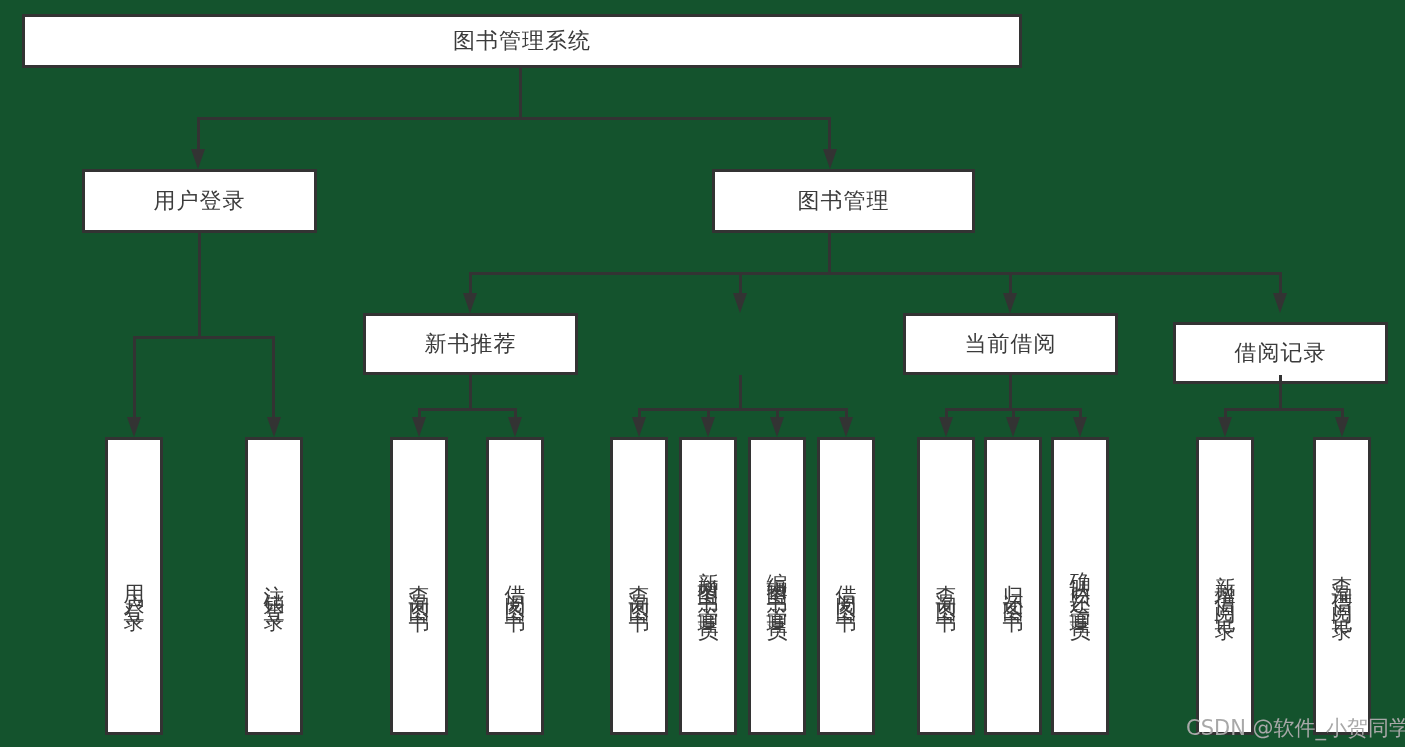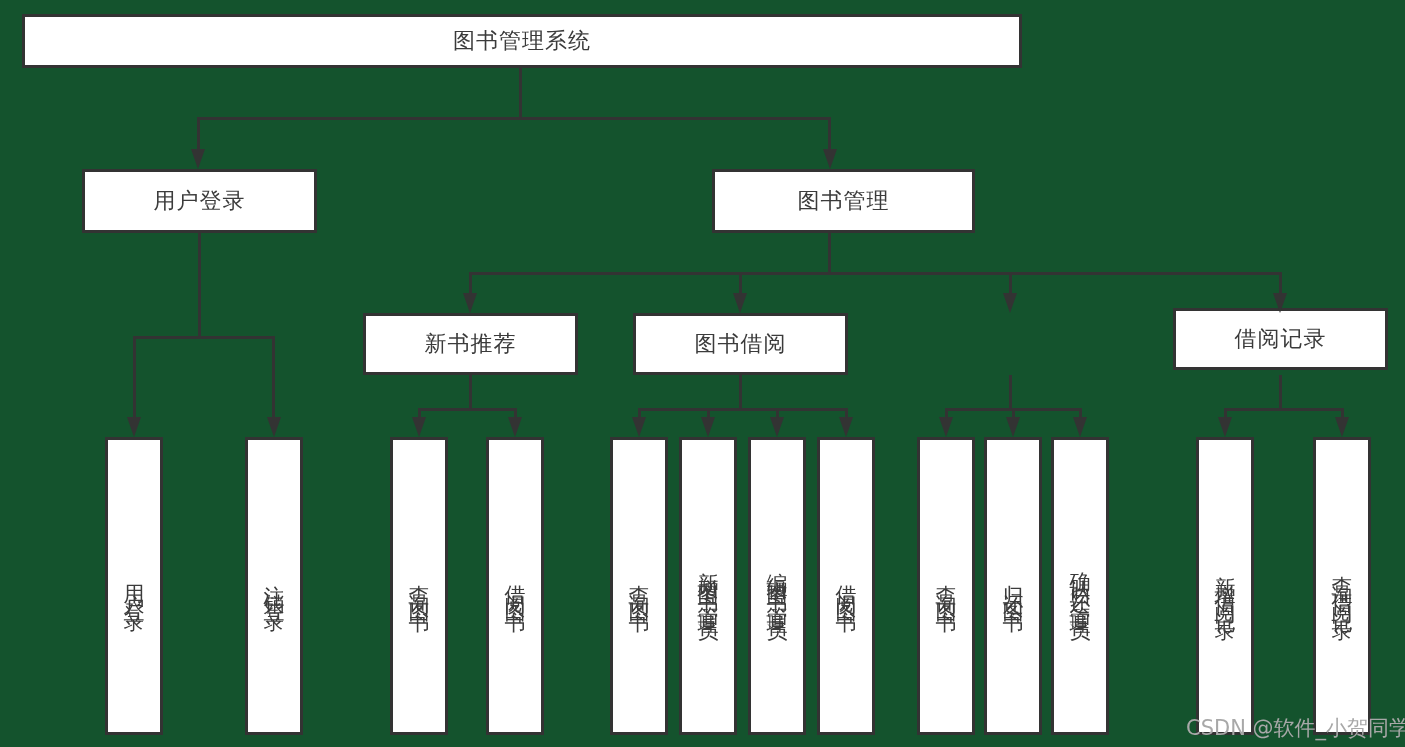--- a/index.html
+++ b/index.html
@@ -33,22 +33,22 @@
 <body>
 
 <div class="canvas">
 
   <div class="box" style="left:22px;top:14px;width:1000px;height:54px;">图书管理系统</div>
 
   <div class="box" style="left:82px;top:169px;width:235px;height:64px;">用户登录</div>
   <div class="box" style="left:712px;top:169px;width:263px;height:64px;">图书管理</div>
 
   <div class="box" style="left:363px;top:313px;width:215px;height:62px;">新书推荐</div>
-  <div class="box" style="left:633px;top:313px;width:215px;height:62px;">图书借阅</div>
-  <div class="box" style="left:1173px;top:308px;width:215px;height:62px;">借阅记录</div>
+  <div class="box" style="left:903px;top:313px;width:215px;height:62px;">当前借阅</div>
+  <div class="box" style="left:1173px;top:322px;width:215px;height:62px;">借阅记录</div>
 
   <div class="vbox" style="left:105px;top:437px;width:58px;height:298px;">用户登录</div>
   <div class="vbox" style="left:245px;top:437px;width:58px;height:298px;">注销登录</div>
 
   <div class="vbox" style="left:390px;top:437px;width:58px;height:298px;">查询图书</div>
   <div class="vbox" style="left:486px;top:437px;width:58px;height:298px;">借阅图书</div>
 
   <div class="vbox" style="left:610px;top:437px;width:58px;height:298px;">查询图书</div>
   <div class="vbox" style="left:679px;top:437px;width:58px;height:298px;letter-spacing:7px;">新增图书（管理员）</div>
   <div class="vbox" style="left:748px;top:437px;width:58px;height:298px;letter-spacing:7px;">编辑图书（管理员）</div>

